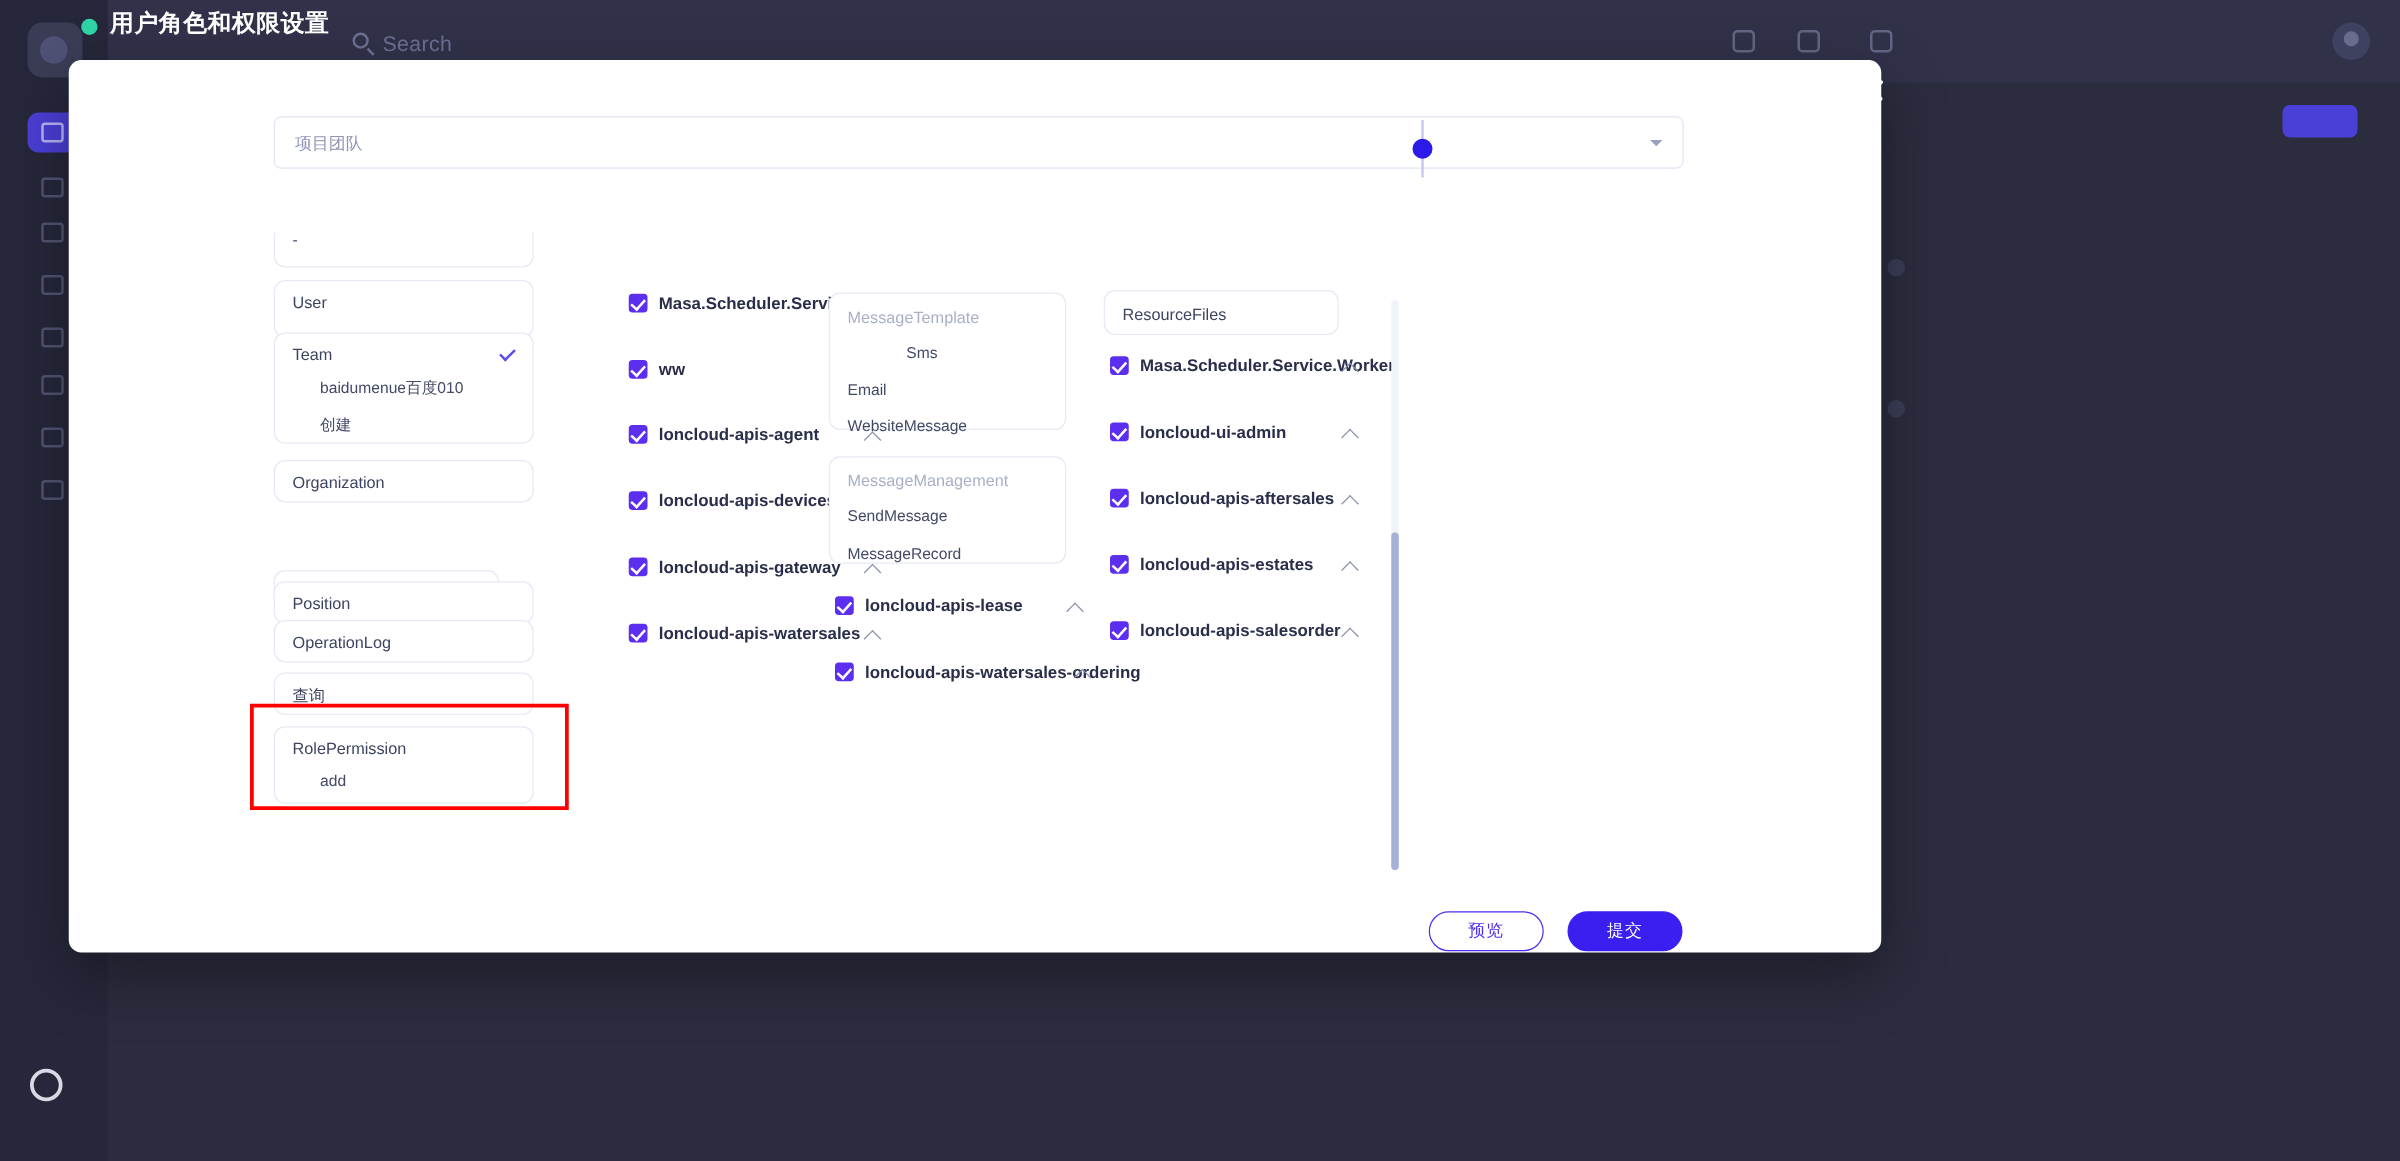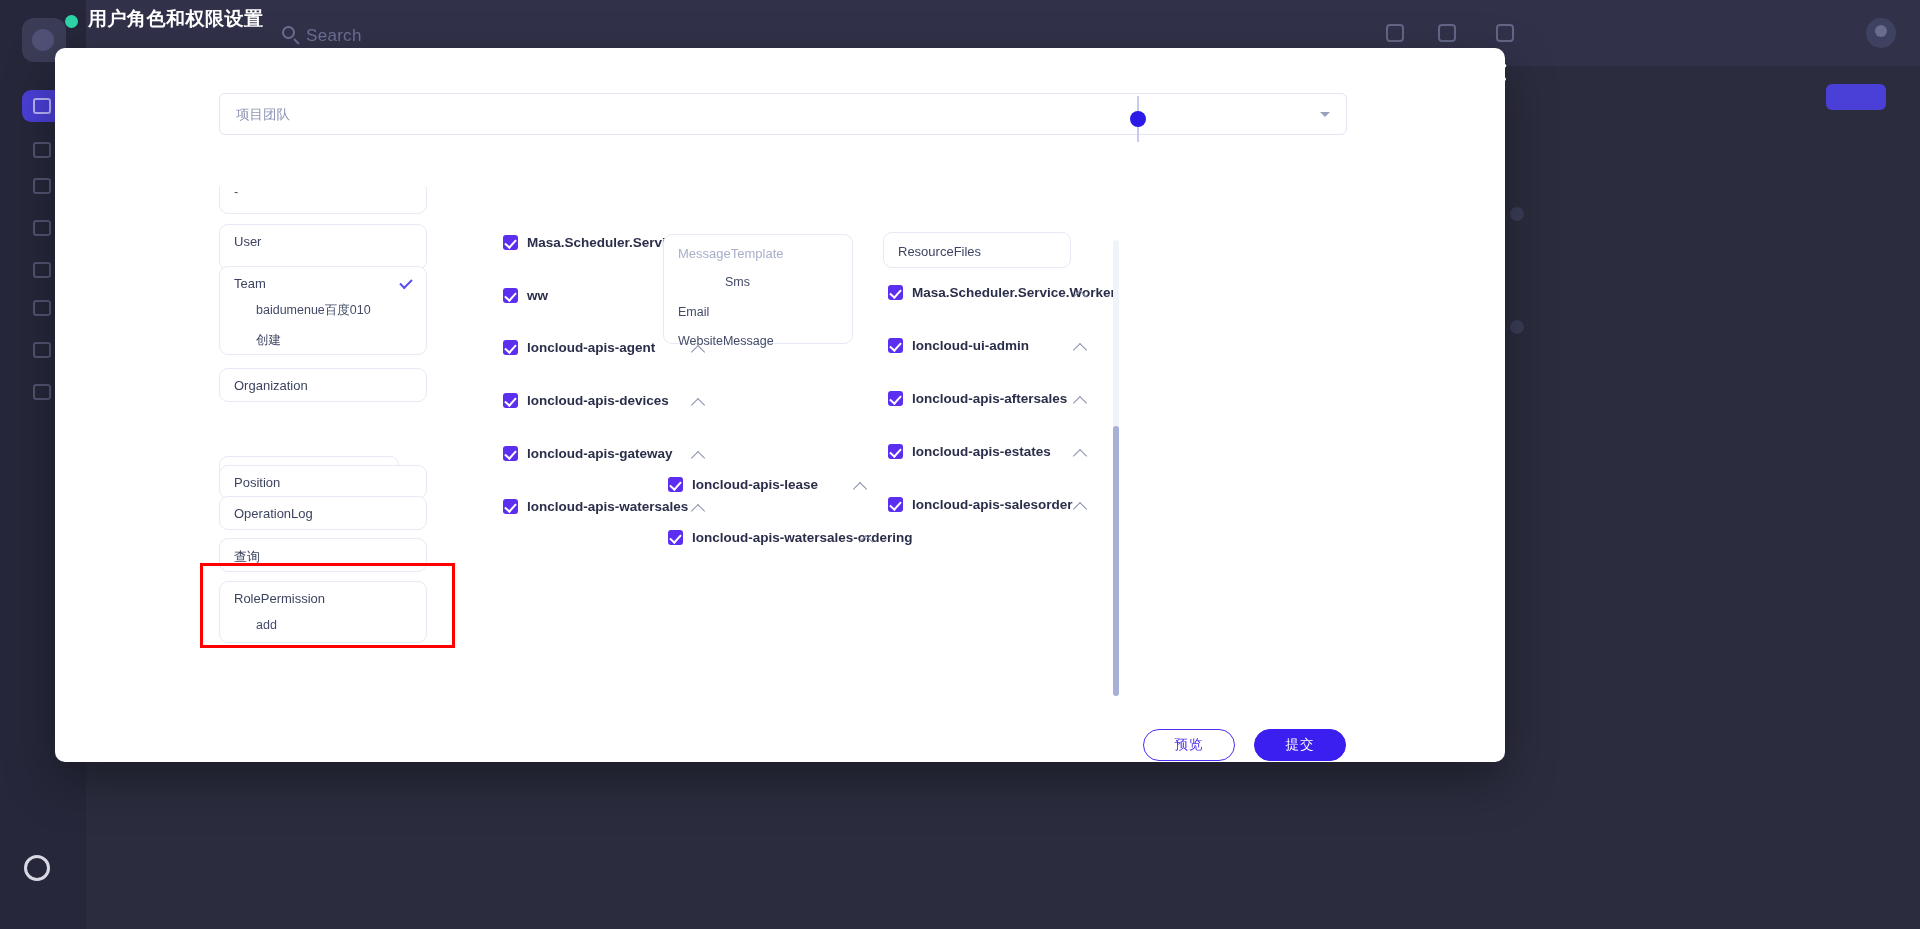--- a/index.html
+++ b/index.html
@@ -368,20 +368,25 @@
     </div>
     <span class="cb-chevron" style="left:638px; top:317px;"></span>
 
     <div class="card" style="left:608px; top:48px; width:190px; height:110px;">
       <span class="card-title muted" style="top:11px">MessageTemplate</span>
       <span class="card-child" style="left:14px; top:40px;margin-left:47px;">Sms</span>
       <span class="card-child" style="left:14px; top:70px;">Email</span>
       <span class="card-child" style="left:14px; top:99px;">WebsiteMessage</span>
     </div>
 
+    <div class="card" style="left:608px; top:179px; width:190px; height:86px;">
+      <span class="card-title muted" style="top:11px">MessageManagement</span>
+      <span class="card-child" style="left:14px; top:40px;">SendMessage</span>
+      <span class="card-child" style="left:14px; top:70px;">MessageRecord</span>
+    </div>
 
     <div class="cb-row" style="left:613px; top:291px;">
       <span class="cb-box"></span>
       <span class="cb-label">loncloud-apis-lease</span>
     </div>
     <span class="cb-chevron" style="left:800px; top:295px;"></span>
 
     <div class="cb-row" style="left:613px; top:344px;">
       <span class="cb-box"></span>
       <span class="cb-label">loncloud-apis-watersales-ordering</span>

